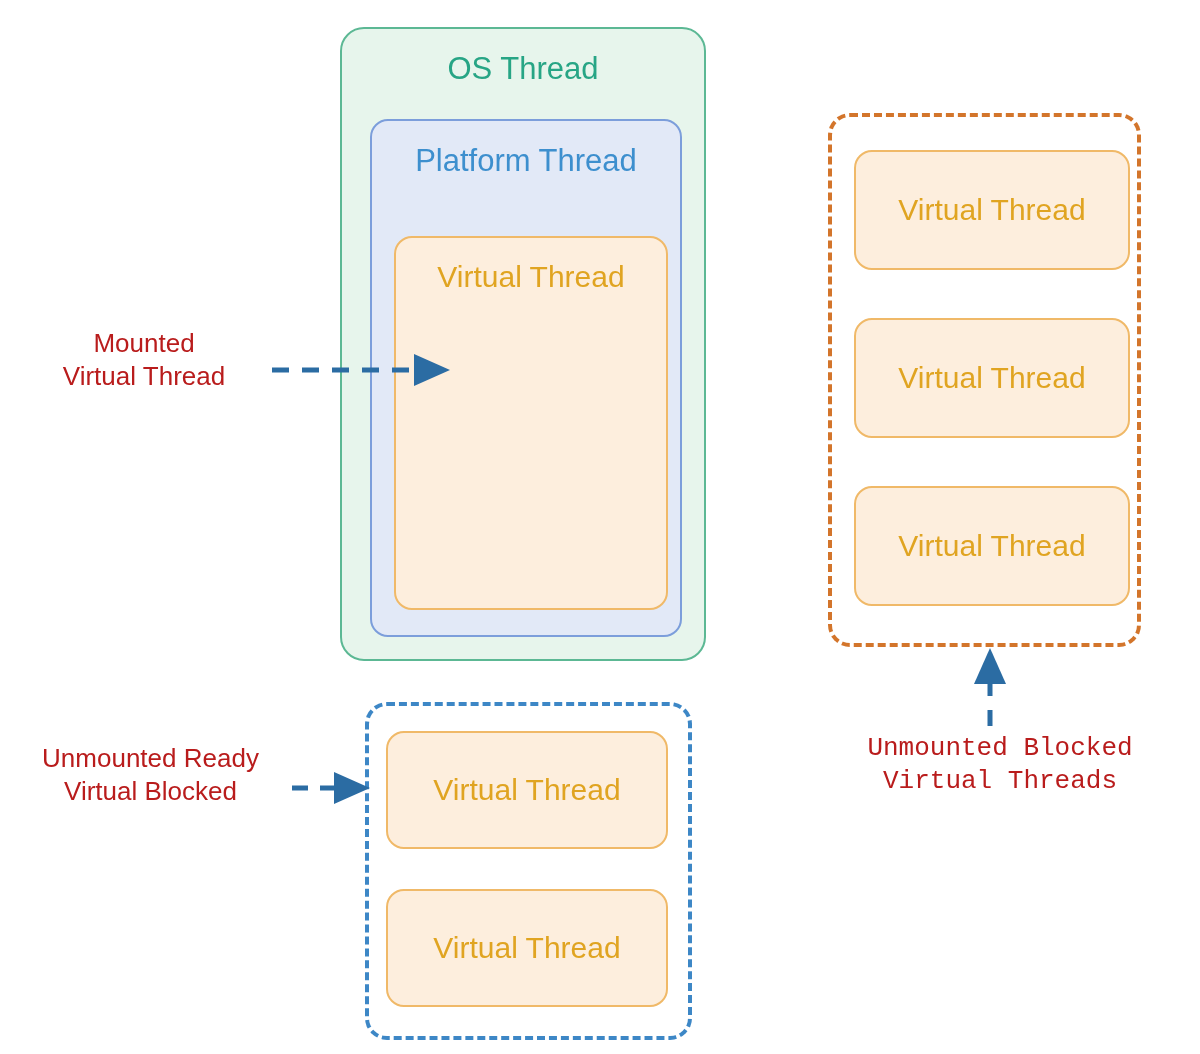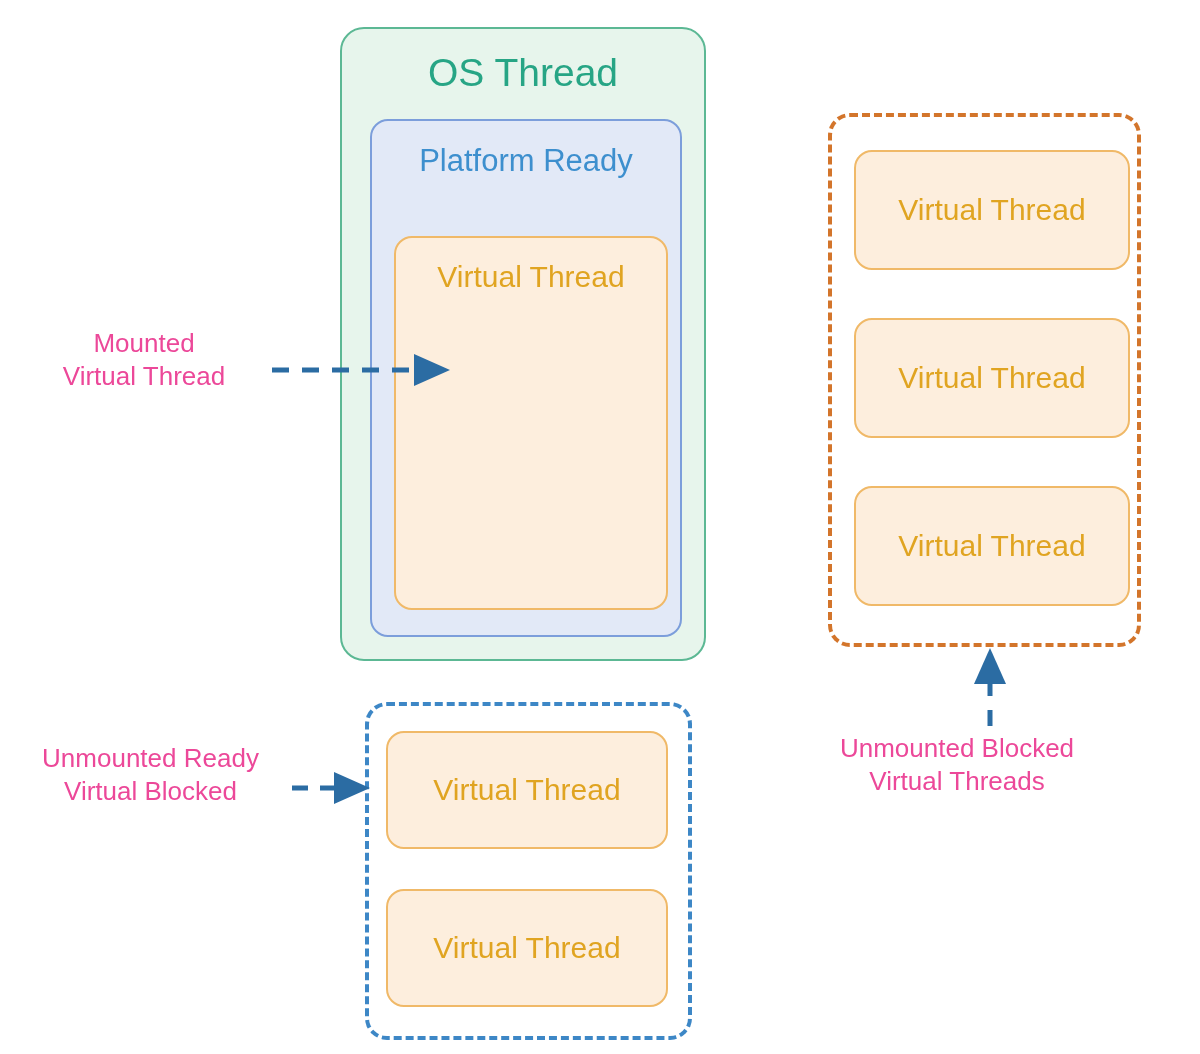--- a/index.html
+++ b/index.html
@@ -64,21 +64,21 @@
     position: absolute;
     left: 0;
     right: 0;
     text-align: center;
     white-space: nowrap;
     pointer-events: none;
   }
 
   .os-thread-title {
     top: 22px;
-    font-size: 39px;
+    font-size: 31px;
     color: #27a585;
   }
 
   .platform-thread-title {
     top: 22px;
     font-size: 31px;
     color: #3d8fce;
   }
 
   .vthread-title {
@@ -125,61 +125,62 @@
   .vthread-blocked-1 { left: 854px;  top: 150px; width: 276px; height: 120px; }
   .vthread-blocked-2 { left: 854px;  top: 318px; width: 276px; height: 120px; }
   .vthread-blocked-3 { left: 854px;  top: 486px; width: 276px; height: 120px; }
 
   .vthread-ready-1   { left: 386px;  top: 731px; width: 282px; height: 118px; }
   .vthread-ready-2   { left: 386px;  top: 889px; width: 282px; height: 118px; }
 
   
   .annot {
     position: absolute;
-    color: #ec4899;
+    color: #b91c1c;
     font-size: 26px;
     line-height: 1.28;
     white-space: pre-line;
     text-align: center;
   }
 
   .annot-mounted {
     left: 28px;
     top: 327px;
     width: 232px;
   }
 
   .annot-ready {
     left: 8px;
     top: 742px;
     width: 285px;
   }
 
   .annot-blocked {
-    left: 792px;
+    left: 835px;
     top: 732px;
     width: 330px;
+    font-family: Liberation Mono, monospace;
   }
 
   
   .connector {
     position: absolute;
     pointer-events: none;
   }
 </style>
 </head>
 <body>
 
 <div id="canvas">
 
   <div class="box os-thread-box">
     <div class="container-title os-thread-title">OS Thread</div>
 
     <div class="box platform-thread-box" style="left:28px; top:90px;">
-      <div class="container-title platform-thread-title">Platform Ready</div>
+      <div class="container-title platform-thread-title">Platform Thread</div>
     </div>
   </div>
 
   <div class="vthread vthread-mounted">
     <div class="vthread-title top">Virtual Thread</div>
   </div>
 
   <div class="dashed-group blocked-group"></div>
 
   <div class="vthread vthread-blocked-1">

